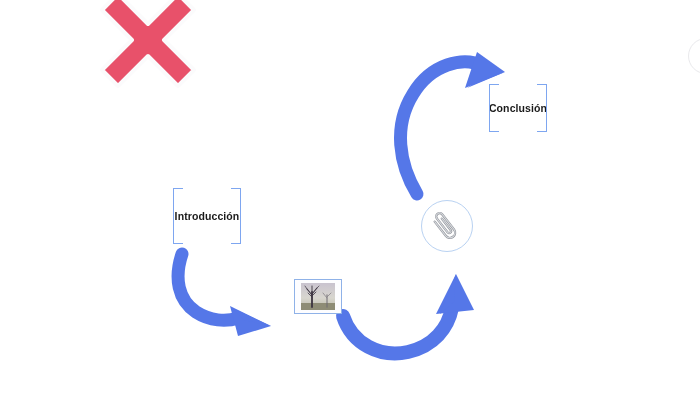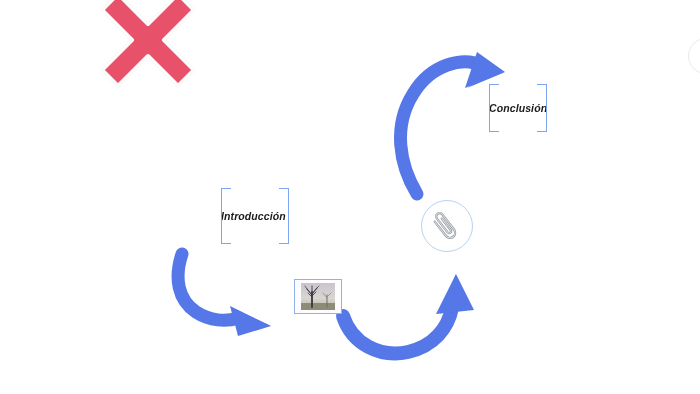--- a/index.html
+++ b/index.html
@@ -31,21 +31,21 @@
 
   #arrow-up-right { left: 383px; top: 44px; width: 130px; height: 152px; }
   #arrow-down-right { left: 172px; top: 248px; width: 105px; height: 88px; }
   #arrow-u-turn { left: 336px; top: 272px; width: 148px; height: 90px; }
 
   
   .text-box {
     box-sizing: border-box;
     display: flex;
     align-items: center;
-    font-style: italic;
+    justify-content: center;
   }
   .text-box .corner {
     position: absolute;
     width: 9px;
     height: 9px;
     border-color: #7ea6f0;
     border-style: solid;
     border-width: 0;
   }
   .text-box .corner.tl { left: 0; top: 0; border-left-width: 1.4px; border-top-width: 1.4px; }
@@ -64,21 +64,21 @@
 
   .text-box .label {
     font-size: 10.5px;
     font-weight: bold;
     color: #1a1a1a;
     letter-spacing: 0.1px;
     white-space: nowrap;
     line-height: 1;
   }
 
-  #box-introduccion { left: 173px; top: 188px; width: 68px; height: 56px; margin-left: 48px; }
+  #box-introduccion { left: 173px; top: 188px; width: 68px; height: 56px; }
   #box-conclusion   { left: 489px; top: 84px;  width: 58px; height: 48px; }
 
   
   #paperclip-badge {
     left: 421px;
     top: 200px;
     width: 52px;
     height: 52px;
     border-radius: 50%;
     border: 1.2px solid #b9d2f2;

